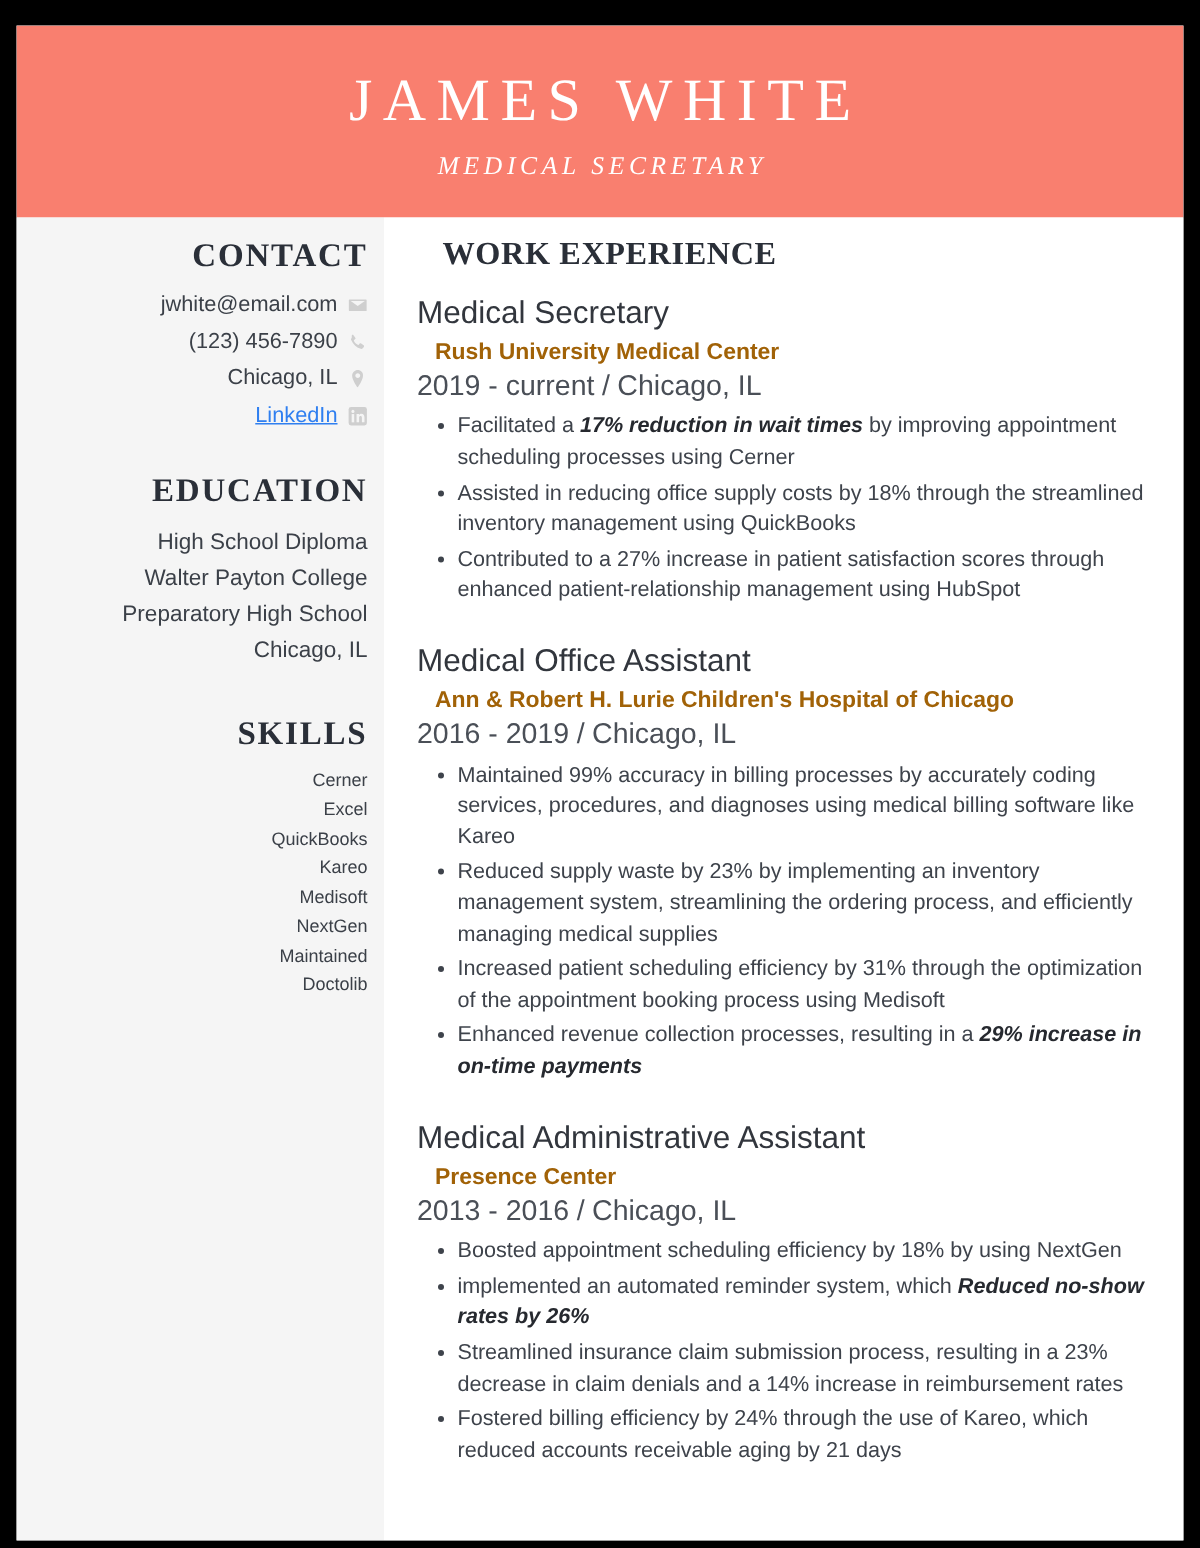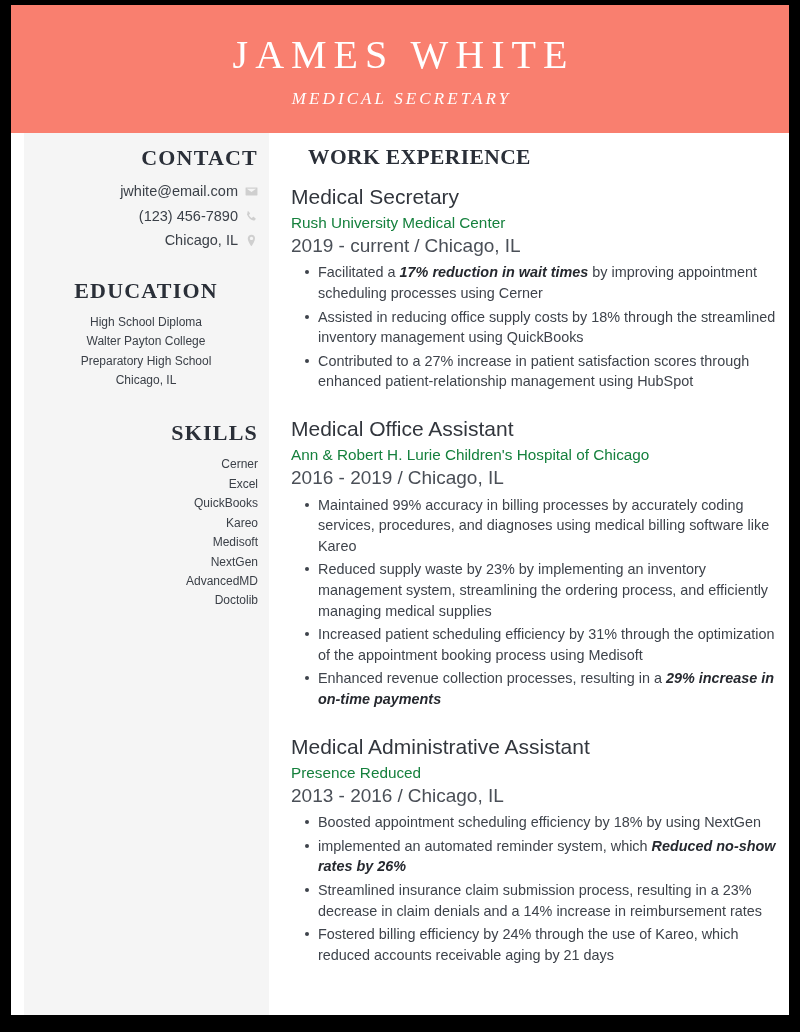--- a/index.html
+++ b/index.html
@@ -12,21 +12,21 @@
   body {
     width: 800px;
     height: 1032px;
     font-family: "Liberation Sans", sans-serif;
     overflow: hidden;
   }
 
   .page {
     position: absolute;
     left: 11px;
-    top: 5px;
+    top: 17px;
     width: 778px;
     height: 1010px;
     background: #ffffff;
     overflow: hidden;
   }
 
   
   .header {
     height: 128px;
     background: #f97f6f;
@@ -56,21 +56,20 @@
     text-indent: 3px;
     margin-top: 11px;
     white-space: nowrap;
   }
 
   
   .body {
     display: flex;
     align-items: stretch;
     height: 882px;
-    padding-left: 13px;
   }
   .sidebar {
     width: 245px;
     min-width: 245px;
     background: #f5f5f5;
     padding: 12px 11px 0 10px;
     text-align: right;
   }
   .main {
     flex: 1;
@@ -82,21 +81,21 @@
   .side-heading {
     font-family: "Liberation Serif", serif;
     font-size: 22px;
     font-weight: 700;
     color: #2a2f38;
     letter-spacing: 1.2px;
     margin: 0 0 9px 0;
     line-height: 1.2;
   }
   .side-block { margin-bottom: 26px; }
-  .side-block.education-block { margin-bottom: 30px; text-align: center; }
+  .side-block.education-block { margin-bottom: 30px; }
 
   .contact-row {
     display: flex;
     align-items: center;
     justify-content: flex-end;
     gap: 7px;
     font-size: 14.5px;
     color: #3b4048;
     line-height: 1.55;
     margin-bottom: 2px;
@@ -110,21 +109,21 @@
   .ico {
     width: 13px;
     height: 13px;
     flex: 0 0 13px;
     display: inline-block;
     position: relative;
   }
   .ico svg { display: block; width: 13px; height: 13px; fill: #cfcfcf; }
 
   .side-line {
-    font-size: 12px;
+    font-size: 15px;
     color: #3b4048;
     line-height: 1.6;
     white-space: nowrap;
   }
   .skill-line {
     font-size: 12px;
     color: #3b4048;
     line-height: 1.62;
     white-space: nowrap;
   }
@@ -143,23 +142,24 @@
   .job:last-child { margin-bottom: 0; }
   .job-title {
     font-size: 21px;
     font-weight: 400;
     color: #32363d;
     line-height: 1.3;
     margin-bottom: 2px;
   }
   .job-company {
     font-size: 15.3px;
-    font-weight: 400;
-    color: #15803d;
+    font-weight: 700;
+    color: #a16207;
     line-height: 1.38;
+    margin-left: 12px;
   }
   .job-meta {
     font-size: 19px;
     font-weight: 400;
     color: #4a4f57;
     line-height: 1.38;
     margin-bottom: 3px;
   }
   .job-meta .sep { padding: 0 5px; }
   .bullets {
@@ -226,20 +226,33 @@
               </span>
             </div>
             <div class="contact-row">
               <span class="contact-text">Chicago, IL</span>
               <span class="ico">
                 <svg viewBox="0 0 16 16">
                   <path d="M8 .9C5.5.9 3.4 3 3.4 5.5c0 3.4 4 9.1 4.2 9.3.1.2.4.2.5 0 .2-.2 4.2-5.9 4.2-9.3C12.6 3 10.5.9 8 .9zm0 6.5c-1.1 0-2-.9-2-2s.9-2 2-2 2 .9 2 2-.9 2-2 2z"></path>
                 </svg>
               </span>
             </div>
+            <div class="contact-row">
+              <a class="contact-link" href="#">LinkedIn</a>
+              <span class="ico">
+                <svg viewBox="0 0 16 16">
+                  <rect x="0.5" y="0.5" width="15" height="15" rx="2"></rect>
+                  <g fill="#f5f5f5">
+                    <rect x="3" y="6.2" width="2.1" height="6.8"></rect>
+                    <circle cx="4.05" cy="4" r="1.25"></circle>
+                    <path d="M7 6.2h2v.95c.3-.55 1-1.1 2-1.1 1.6 0 2.5 1 2.5 2.9V13h-2.1V9.3c0-.95-.35-1.5-1.15-1.5-.7 0-1.15.5-1.15 1.5V13H7V6.2z"></path>
+                  </g>
+                </svg>
+              </span>
+            </div>
           </div>
       </section>
 
       <section class="side-block education-block">
         <h2 class="side-heading">EDUCATION</h2>
         <div id="education-list">
             <div class="side-line">High School Diploma</div>
             <div class="side-line">Walter Payton College</div>
             <div class="side-line">Preparatory High School</div>
             <div class="side-line">Chicago, IL</div>
@@ -248,21 +261,21 @@
 
       <section class="side-block">
         <h2 class="side-heading">SKILLS</h2>
         <div id="skills-list">
             <div class="skill-line">Cerner</div>
             <div class="skill-line">Excel</div>
             <div class="skill-line">QuickBooks</div>
             <div class="skill-line">Kareo</div>
             <div class="skill-line">Medisoft</div>
             <div class="skill-line">NextGen</div>
-            <div class="skill-line">AdvancedMD</div>
+            <div class="skill-line">Maintained</div>
             <div class="skill-line">Doctolib</div>
           </div>
       </section>
 
     </aside>
 
     <main class="main">
       <h2 class="main-heading">WORK EXPERIENCE</h2>
       <div id="job-list">
           <div class="job">
@@ -281,21 +294,21 @@
             <div class="job-meta"><span>2016 - 2019</span><span class="sep">/</span><span>Chicago, IL</span></div>
             <ul class="bullets">
               <li><span>Maintained 99% accuracy in billing processes by accurately coding services, procedures, and diagnoses using medical billing software like Kareo</span></li>
               <li><span>Reduced supply waste by 23% by implementing an inventory management system, streamlining the ordering process, and efficiently managing medical supplies</span></li>
               <li><span>Increased patient scheduling efficiency by 31% through the optimization of the appointment booking process using Medisoft</span></li>
               <li><span>Enhanced revenue collection processes, resulting in a </span><em>29% increase in on-time payments</em></li>
             </ul>
           </div>
           <div class="job">
             <div class="job-title">Medical Administrative Assistant</div>
-            <div class="job-company">Presence Reduced</div>
+            <div class="job-company">Presence Center</div>
             <div class="job-meta"><span>2013 - 2016</span><span class="sep">/</span><span>Chicago, IL</span></div>
             <ul class="bullets">
               <li><span>Boosted appointment scheduling efficiency by 18% by using NextGen</span></li>
               <li><span>implemented an automated reminder system, which </span><em>Reduced no-show rates by 26%</em></li>
               <li><span>Streamlined insurance claim submission process, resulting in a 23% decrease in claim denials and a 14% increase in reimbursement rates</span></li>
               <li><span>Fostered billing efficiency by 24% through the use of Kareo, which reduced accounts receivable aging by 21 days</span></li>
             </ul>
           </div>
         </div>
     </main>

